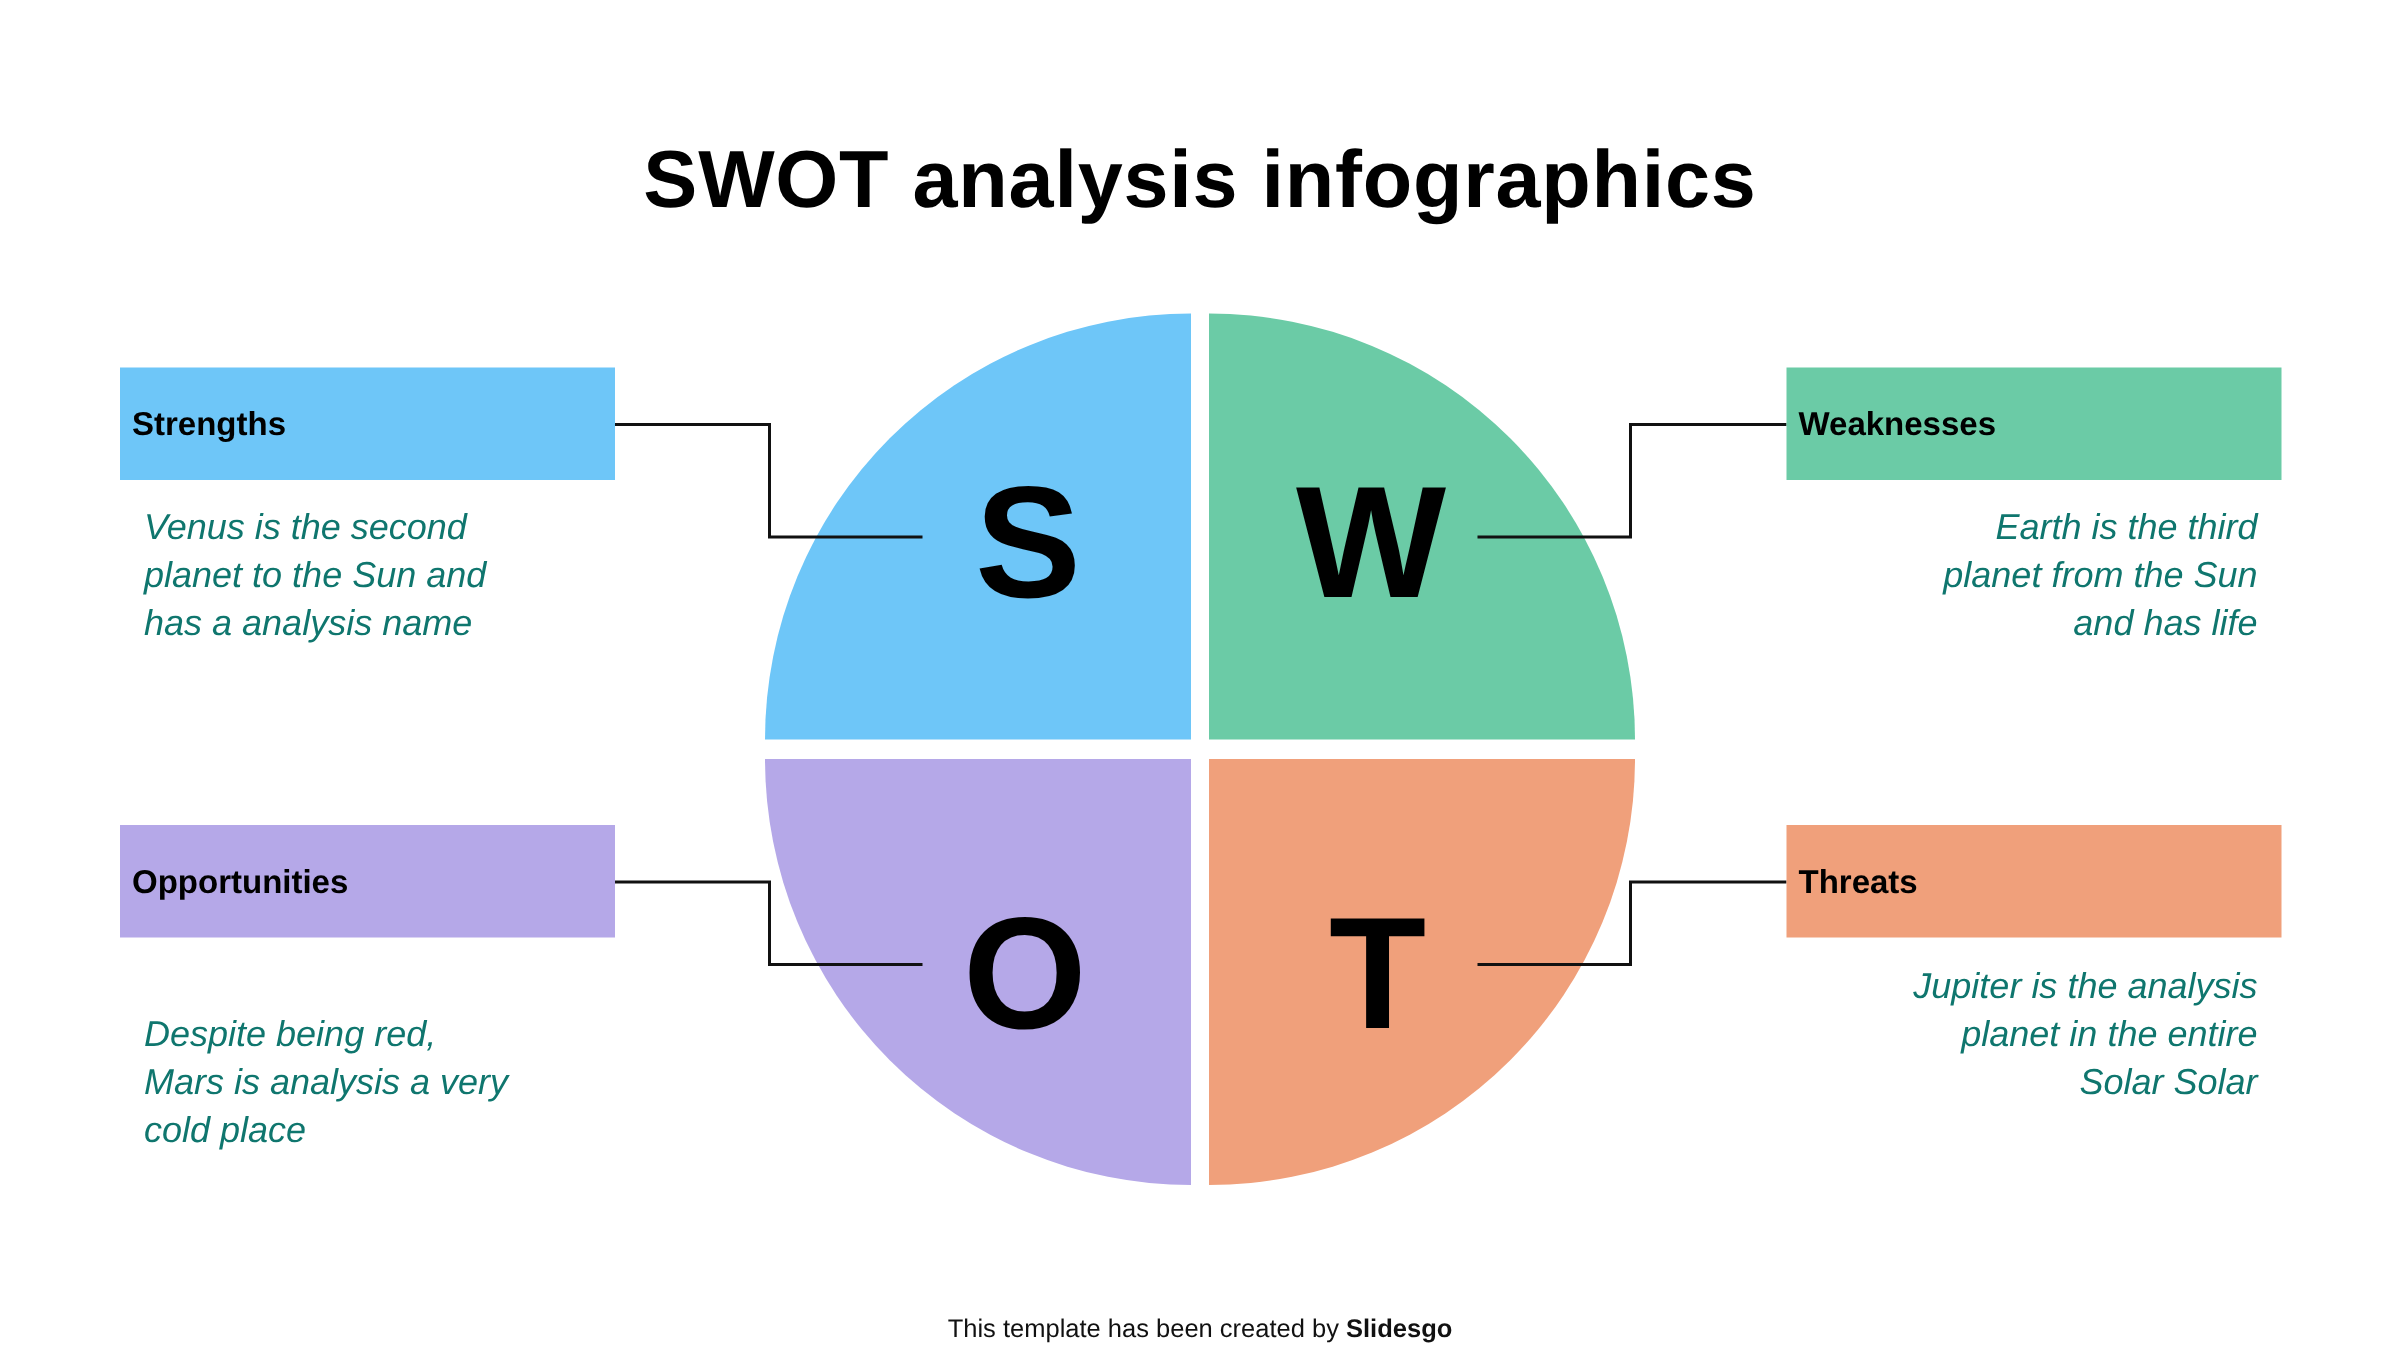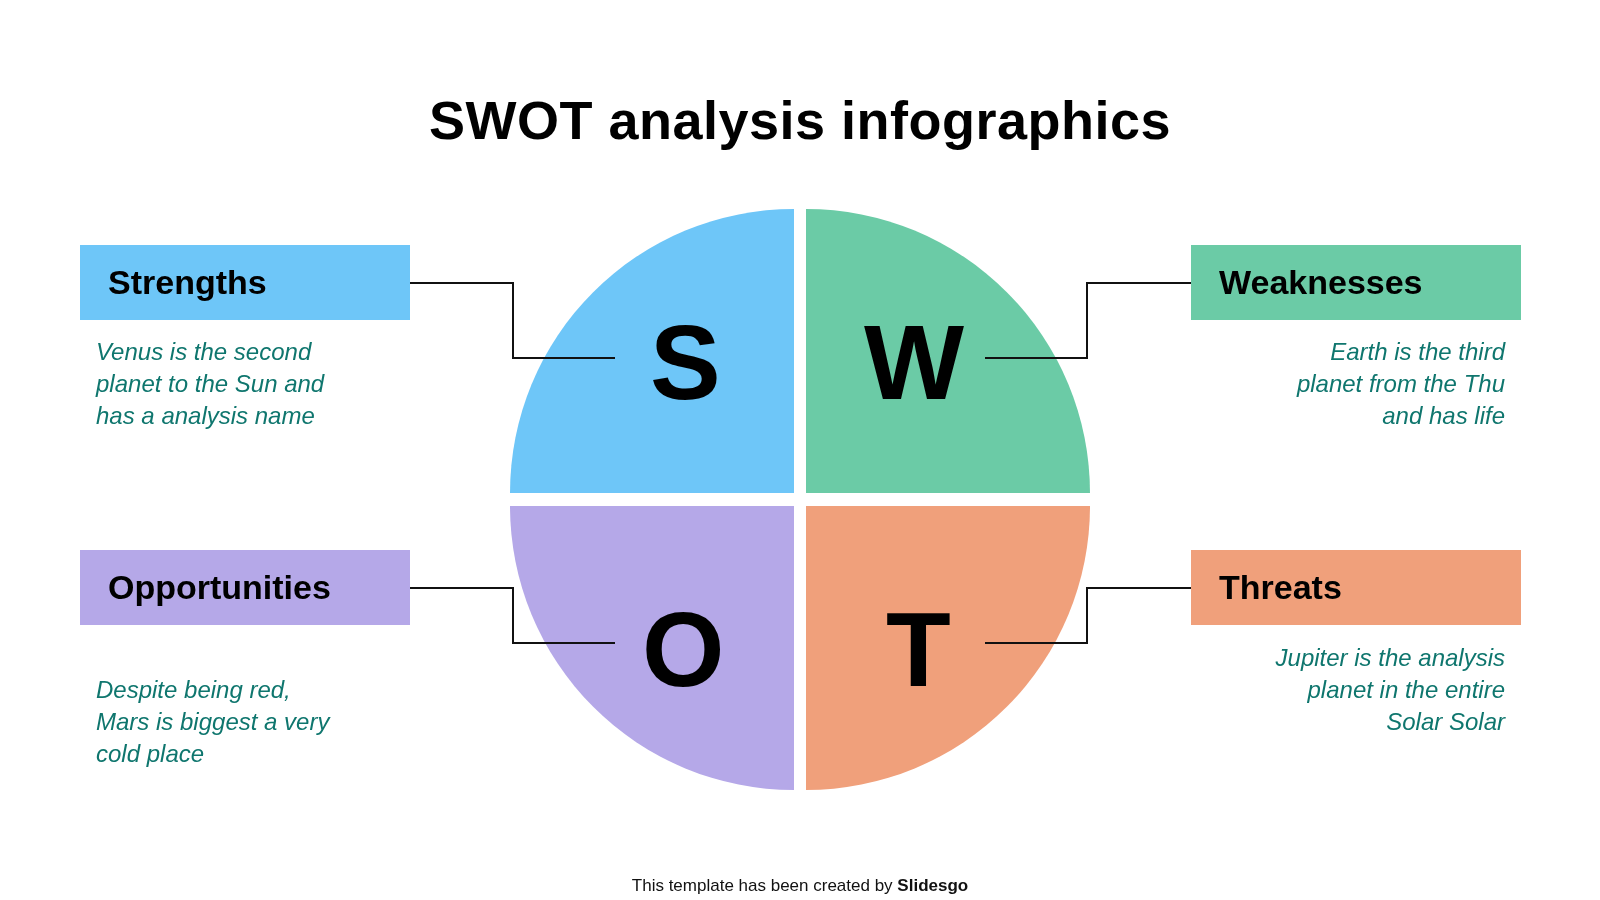--- a/index.html
+++ b/index.html
@@ -31,22 +31,22 @@
       line-height: 1; color: #000;
     }
     .letter-s { left: 140px; top: 100px; }
     .letter-w { left: 58px;  top: 100px; }
     .letter-o { left: 132px; top: 90px; }
     .letter-t { left: 80px;  top: 90px; }
 
     .label-box {
       position: absolute; width: 330px; height: 75px;
       display: flex; align-items: center;
-      font-size: 34px; font-weight: 700; color: #000;
-      padding: 0 28px;
+      font-size: 22px; font-weight: 700; color: #000;
+      padding: 0 8px;
     }
     .label-left { justify-content: flex-start; }
     .label-right { justify-content: flex-start; }
 
     .desc {
       position: absolute; width: 330px;
       font-size: 24px; line-height: 32px; color: #0f766e;
       padding: 0 16px;
       font-style: italic;
     }
@@ -101,26 +101,26 @@
     <span>Threats</span>
   </div>
 
   <div class="desc desc-left" style="left:80px; top:336px;">
     <div>Venus is the second</div>
     <div>planet to the Sun and</div>
     <div>has a analysis name</div>
   </div>
   <div class="desc desc-right" style="left:1191px; top:336px;">
     <div>Earth is the third</div>
-    <div>planet from the Thu</div>
+    <div>planet from the Sun</div>
     <div>and has life</div>
   </div>
   <div class="desc desc-left" style="left:80px; top:642px;margin-top:32px;">
     <div>Despite being red,</div>
-    <div>Mars is biggest a very</div>
+    <div>Mars is analysis a very</div>
     <div>cold place</div>
   </div>
   <div class="desc desc-right" style="left:1191px; top:642px;">
     <div>Jupiter is the analysis</div>
     <div>planet in the entire</div>
     <div>Solar Solar</div>
   </div>
 
   <div class="footer">
     <span>This template has been created by </span><b>Slidesgo</b>

